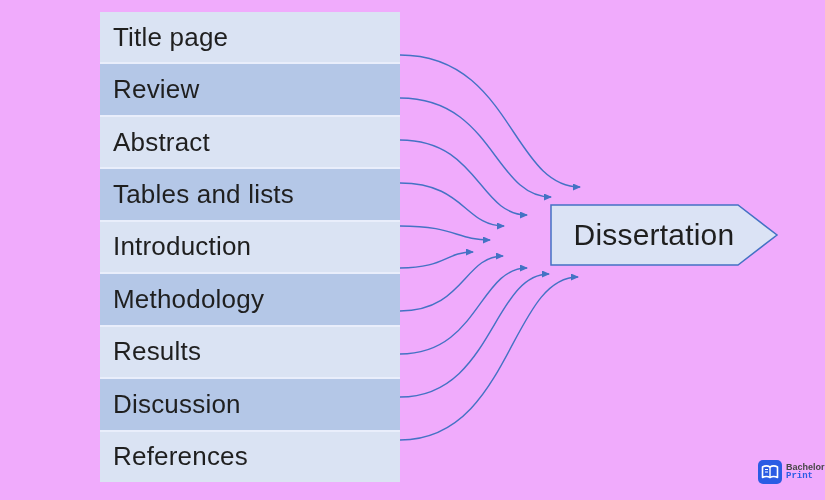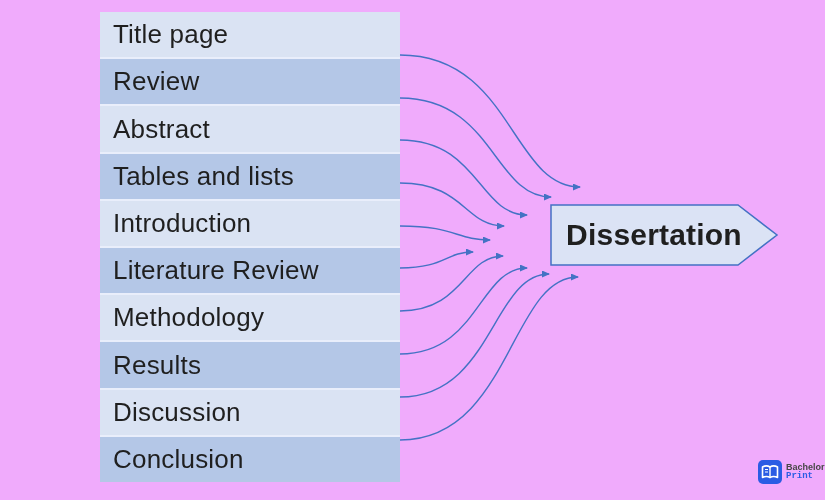--- a/index.html
+++ b/index.html
@@ -23,21 +23,21 @@
   }
   .row:nth-child(odd){background:var(--row-light);}
   .row:nth-child(even){background:var(--row-dark);}
   .row + .row{border-top:2px solid var(--row-divider);}
   svg.overlay{position:absolute; left:0; top:0; width:825px; height:500px;}
   .flow-arrow{fill:none; stroke:var(--arrow); stroke-width:1.4px;}
   .pent{fill:var(--shape-fill); stroke:var(--shape-border); stroke-width:1.5px;}
   .target-label{
     position:absolute; left:551px; top:205px; width:206px; height:60px;
     display:flex; align-items:center; justify-content:center;
-    font-size:30px; color:var(--text); letter-spacing:0.2px;font-weight:bold;
+    font-size:30px; color:var(--text); letter-spacing:0.2px;
   }
   .logo{
     position:absolute; left:758px; top:460px;
     display:flex; align-items:center; gap:4px;
   }
   .logo-badge{width:24px; height:24px; display:block;}
   .logo-text{display:flex; flex-direction:column; font-size:9px; line-height:9.5px; font-weight:bold;}
   .logo-text .l1{color:var(--logo-gray);}
   .logo-text .l2{color:var(--logo-blue);font-family:Liberation Mono, monospace;}
 </style>
@@ -56,33 +56,30 @@
     <div class="row">
         <span>Abstract</span>
       </div>
     <div class="row">
         <span>Tables and lists</span>
       </div>
     <div class="row">
         <span>Introduction</span>
       </div>
     <div class="row">
-        <span>Literature Review</span>
-      </div>
-    <div class="row">
         <span>Methodology</span>
       </div>
     <div class="row">
         <span>Results</span>
       </div>
     <div class="row">
         <span>Discussion</span>
       </div>
     <div class="row">
-        <span>Conclusion</span>
+        <span>References</span>
       </div>
   </div>
 
   <svg class="overlay" viewBox="0 0 825 500">
     <defs>
       <marker id="ah" markerWidth="9" markerHeight="8" refX="7" refY="3.5" orient="auto" markerUnits="userSpaceOnUse">
         <path d="M0,0 L8,3.5 L0,7 Z" fill="#4472c4"></path>
       </marker>
     </defs>
     <g id="arrow-group">

